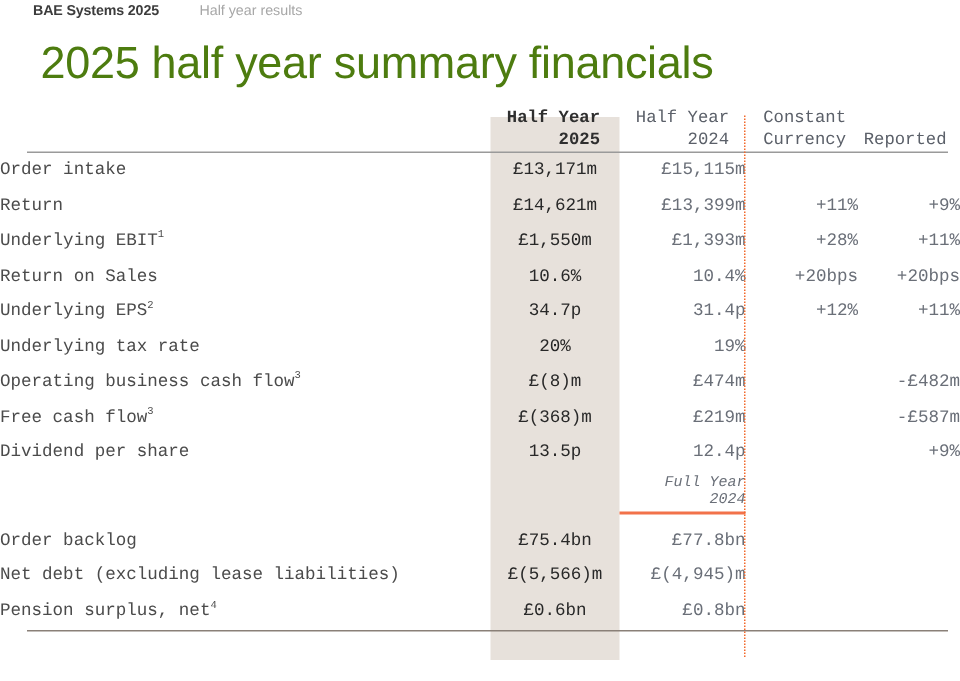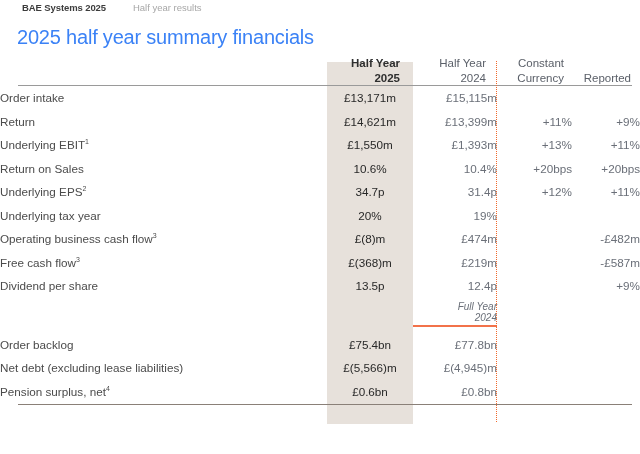--- a/index.html
+++ b/index.html
@@ -36,34 +36,35 @@
   }
   .topbar-sub {
     color: #a7a7a7;
     margin-left: 4px;
     padding-left: 23px;
   }
 
   
   .slide-title {
     position: absolute;
-    left: 17px;
+    left: 27px;
     top: 26px;
-    font-size: 20px;
-    color: #3b82f6;
+    font-size: 30px;
+    color: #4d7c0f;
     letter-spacing: -0.2px;
     white-space: nowrap;
   }
 
   
   .table-wrap {
     position: absolute;
     left: 0;
-    top: 56px;
+    top: 72px;
     width: 532px;
+    font-family: Liberation Mono, monospace;
   }
 
   
   .hl-band {
     position: absolute;
     left: 327px;
     top: 6px;
     width: 86px;
     height: 362px;
     background: #e7e1db;
@@ -270,42 +271,42 @@
         <td class="d-hy25">£14,621m</td>
         <td class="d-hy24">£13,399m</td>
         <td class="d-cc">+11%</td>
         <td class="d-rep">+9%</td>
       </tr>
 
       <tr class="data-row">
         <td class="d-label"><span>Underlying EBIT</span><sup>1</sup></td>
         <td class="d-hy25">£1,550m</td>
         <td class="d-hy24">£1,393m</td>
-        <td class="d-cc">+13%</td>
+        <td class="d-cc">+28%</td>
         <td class="d-rep">+11%</td>
       </tr>
 
       <tr class="data-row">
         <td class="d-label"><span>Return on Sales</span><sup></sup></td>
         <td class="d-hy25">10.6%</td>
         <td class="d-hy24">10.4%</td>
         <td class="d-cc">+20bps</td>
         <td class="d-rep">+20bps</td>
       </tr>
 
       <tr class="data-row">
         <td class="d-label"><span>Underlying EPS</span><sup>2</sup></td>
         <td class="d-hy25">34.7p</td>
         <td class="d-hy24">31.4p</td>
         <td class="d-cc">+12%</td>
         <td class="d-rep">+11%</td>
       </tr>
 
       <tr class="data-row">
-        <td class="d-label"><span>Underlying tax year</span><sup></sup></td>
+        <td class="d-label"><span>Underlying tax rate</span><sup></sup></td>
         <td class="d-hy25">20%</td>
         <td class="d-hy24">19%</td>
         <td class="d-cc"></td>
         <td class="d-rep"></td>
       </tr>
 
       <tr class="data-row">
         <td class="d-label"><span>Operating business cash flow</span><sup>3</sup></td>
         <td class="d-hy25">£(8)m</td>
         <td class="d-hy24">£474m</td>

